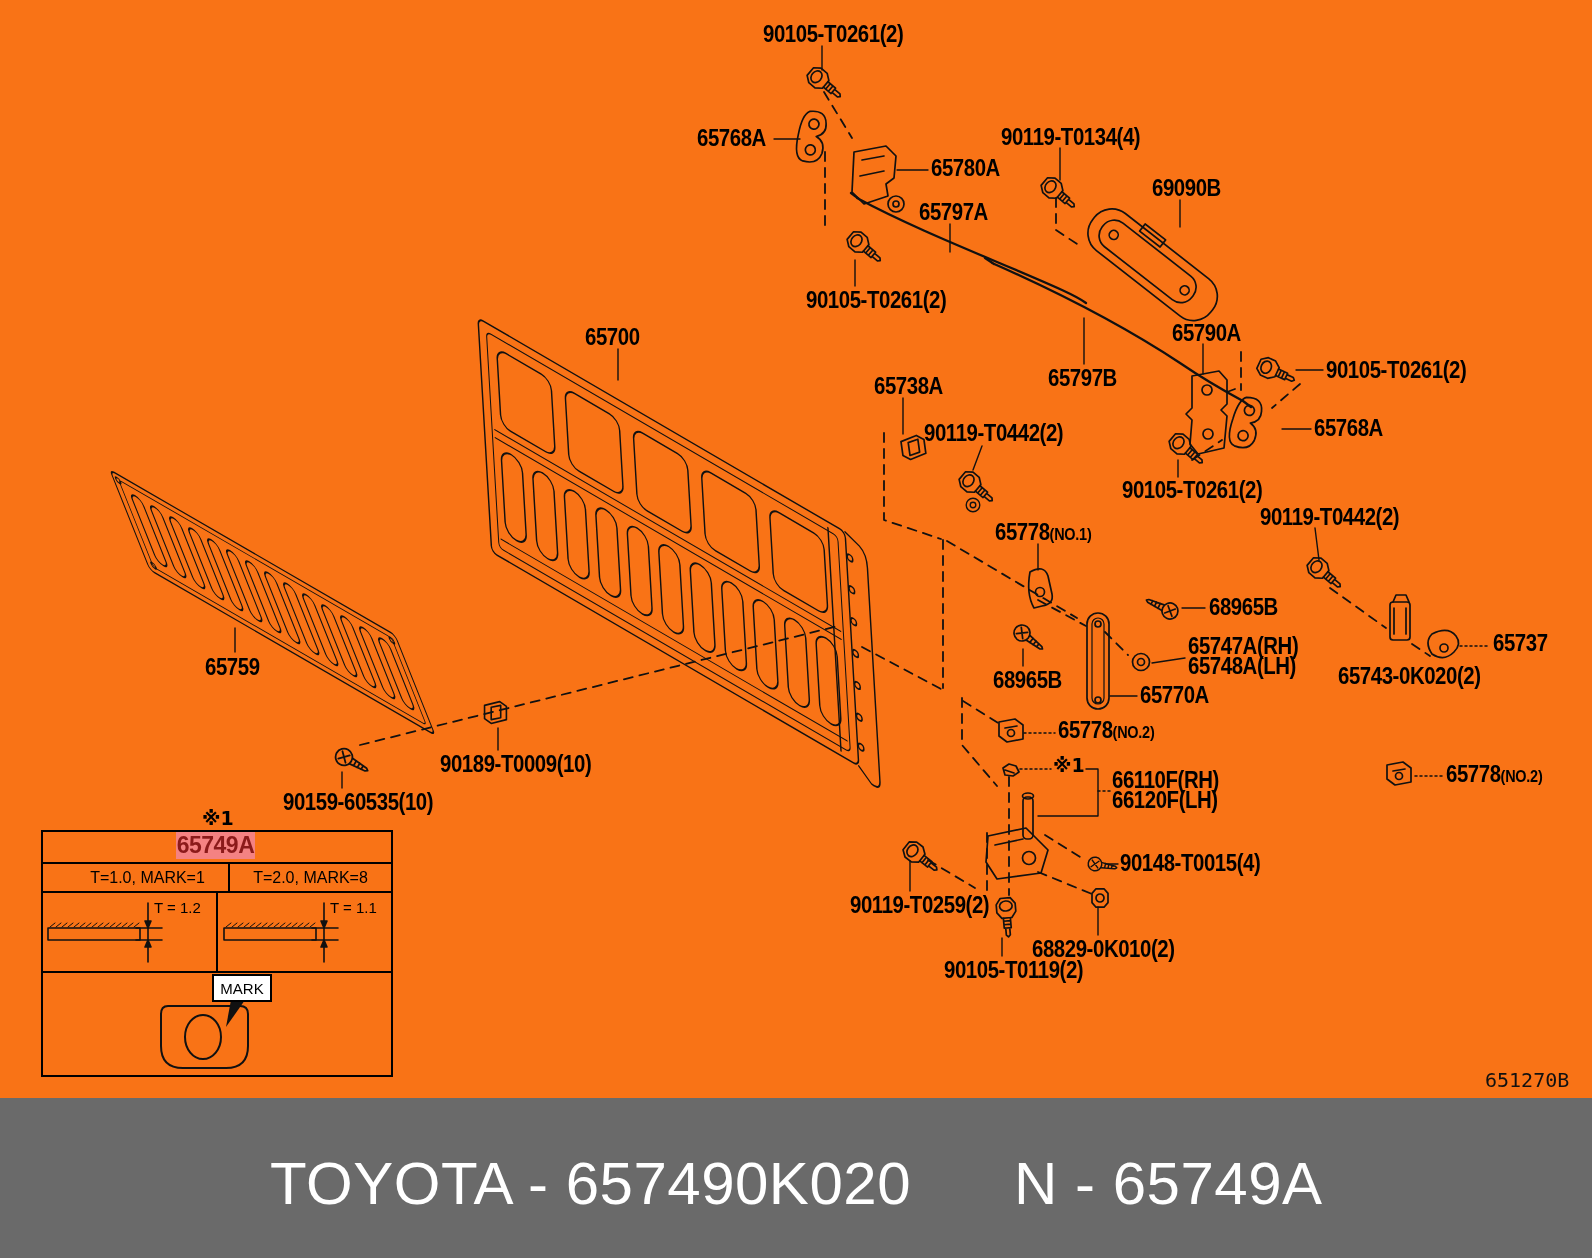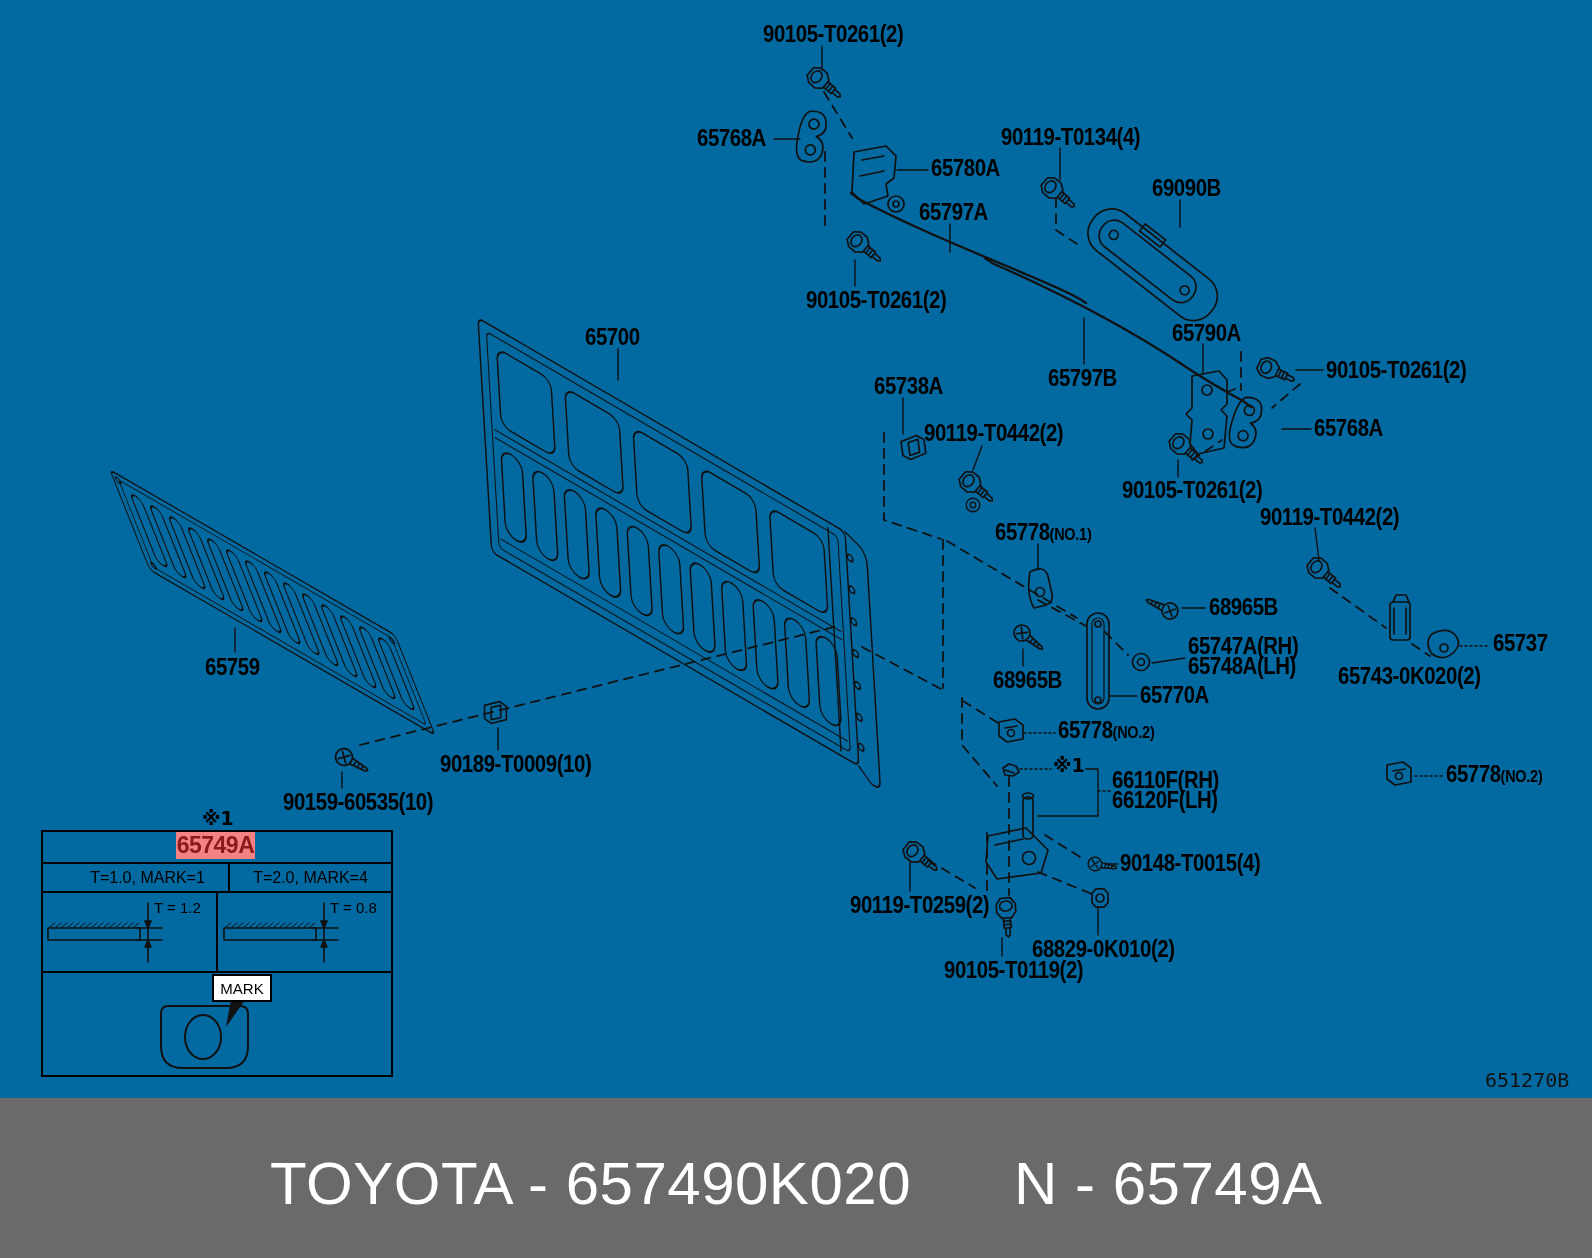--- a/index.html
+++ b/index.html
@@ -1,16 +1,16 @@
 <!DOCTYPE html>
 <html style="--banner-bg: #6A6A6A; --banner-fg: #FFFFFF; --hl-bg: #F48282; --hl-fg: #8B1A1A;"><head>
 <meta charset="utf-8">
 <style>
   html,body{margin:0;padding:0;background:#fff;}
-  .stage{position:relative;width:1592px;height:1258px;background:#0369a1;overflow:hidden;
+  .stage{position:relative;width:1592px;height:1258px;background:#f97316;overflow:hidden;
          font-family:"Liberation Sans",sans-serif;color:#000;}
   .artsvg{position:absolute;left:0;top:0;}
   
   .lbl{position:absolute;font-weight:bold;font-size:24px;line-height:1;letter-spacing:-0.5px;
        white-space:nowrap;transform:scaleX(0.85);transform-origin:0 0;color:#000;}
   .lbl .sfx{font-size:17px;letter-spacing:-0.3px;}
   .lbl.ref{font-family:"DejaVu Sans",sans-serif;font-size:19px;transform:none;letter-spacing:0;}
   
   .spec-table{position:absolute;left:41px;top:830px;width:348px;height:243px;border:2px solid #000;}
   .tbl-r1{height:30px;border-bottom:2px solid #000;}
@@ -320,30 +320,30 @@
       <div class="lbl" style="left: 1120px; top: 851px;">90148-T0015(4)</div>
       <div class="lbl" style="left: 850px; top: 893px;">90119-T0259(2)</div>
       <div class="lbl" style="left: 1032px; top: 937px;">68829-0K010(2)</div>
       <div class="lbl" style="left: 944px; top: 958px;">90105-T0119(2)</div>
     </div>
 
   <div class="spec-table">
     <div class="tbl-r1"></div>
     <div class="tbl-r2">
       <div class="cell first">T=1.0, MARK=1</div>
-      <div class="cell">T=2.0, MARK=4</div>
+      <div class="cell">T=2.0, MARK=8</div>
     </div>
     <div class="tbl-r3">
       <div class="cell first"></div>
       <div class="cell"></div>
     </div>
   </div>
   <div class="hl">65749A</div>
   <div class="tlab" style="left:154px;top:899px;">T = 1.2</div>
-  <div class="tlab" style="left:330px;top:899px;">T = 0.8</div>
+  <div class="tlab" style="left:330px;top:899px;">T = 1.1</div>
   <div class="markbox">MARK</div>
 
   <div class="diagram-code">651270B</div>
 
   <div class="banner">
     <span class="bt bt-left">TOYOTA - 657490K020</span>
     <span class="bt bt-right">N - 65749A</span>
   </div>
 </div>
 

